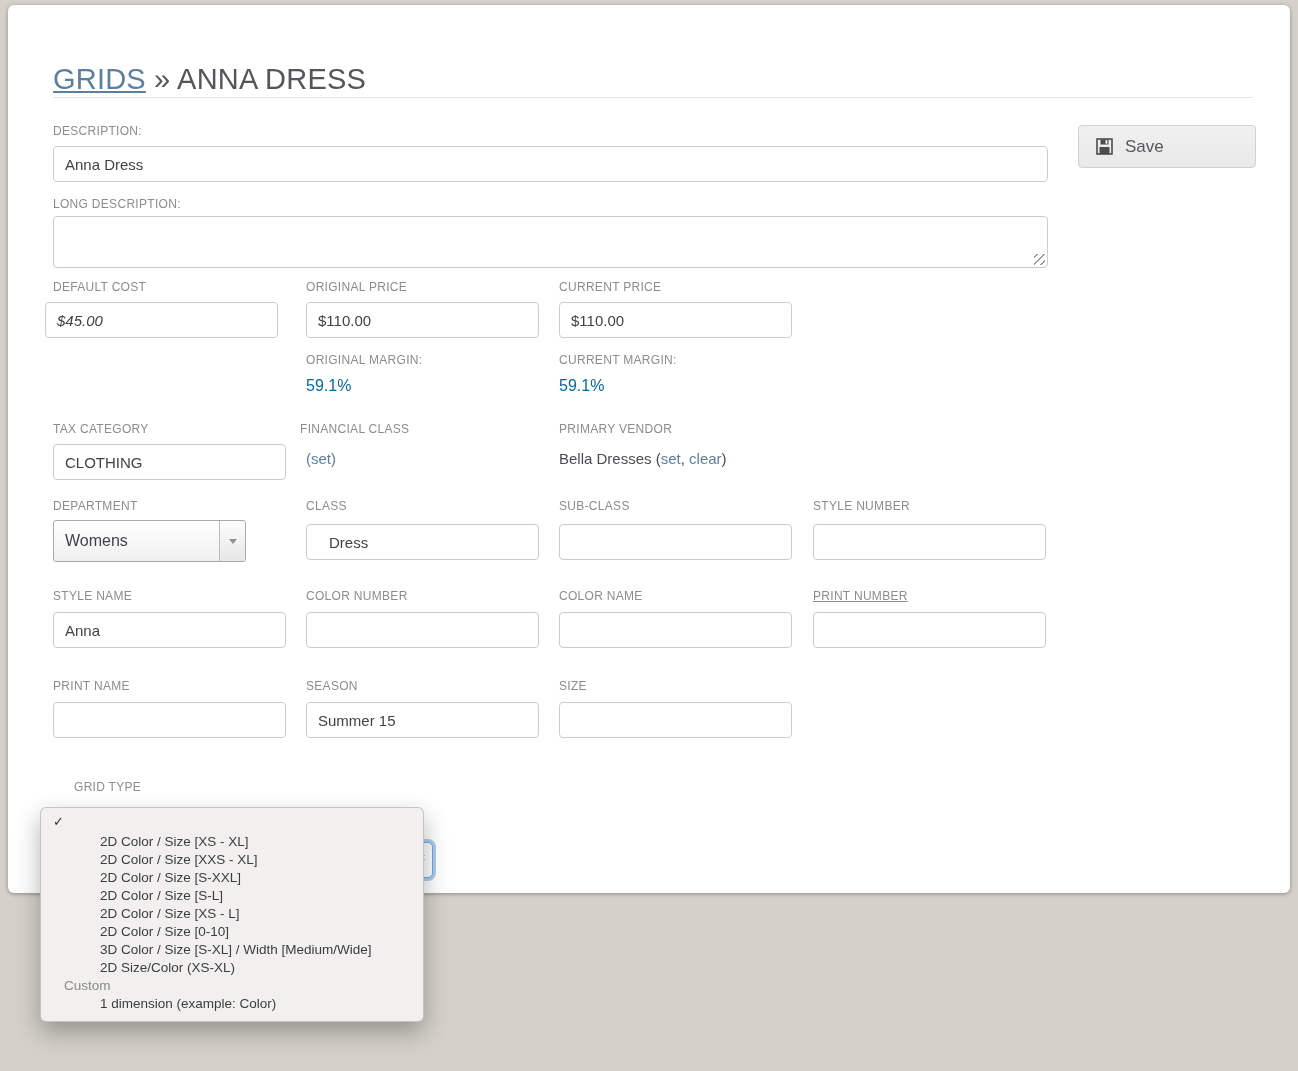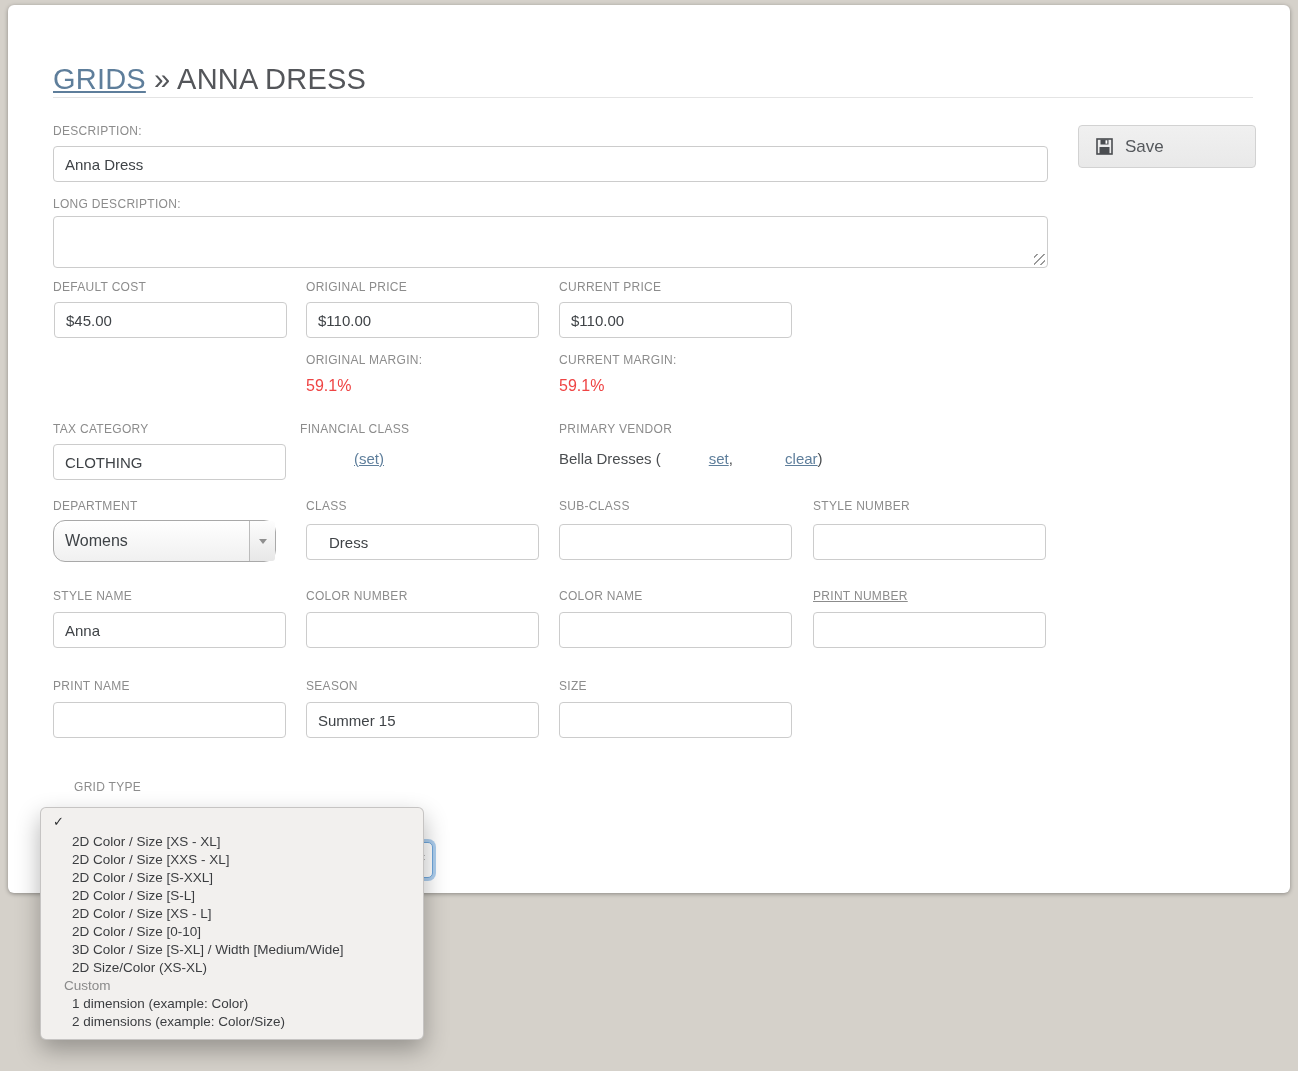--- a/index.html
+++ b/index.html
@@ -36,27 +36,27 @@
   .t-area {
     border:1px solid #cccccc; border-radius:4px; background:#fff;
     width:995px; height:52px; resize:none; outline:none;
     font-family:"Liberation Sans", sans-serif; font-size:15px; color:#3f4347; padding:6px 11px;
   }
   .resize-grip {
     position:absolute; right:3px; bottom:3px; width:11px; height:11px;
     background:repeating-linear-gradient(135deg, transparent 0 2px, #9a9a9a 2px 3px, transparent 3px 5px);
   }
 
-  .value-text { font-size:16px; color:#ef4444; }
+  .value-text { font-size:16px; color:#0369a1; }
   .plain-text { font-size:15px; color:#4a4d50; }
-  .plain-text a, .link { color:#5e7e9b; text-decoration:underline; cursor:pointer;margin-left:48px; }
+  .plain-text a, .link { color:#5e7e9b; cursor:pointer; }
 
   
   .dept-select {
-    width:223px; height:42px; border:1px solid #a9a9a9; border-radius:12px;
+    width:193px; height:42px; border:1px solid #a9a9a9; border-radius:3px;
     background:linear-gradient(#ffffff, #f0f0f0);
     display:flex; align-items:center; position:relative; cursor:pointer;
   }
   .dept-select .sel-text { font-size:16px; color:#3f4347; padding-left:11px; }
   .dept-arrow-box {
     position:absolute; right:0; top:0; width:26px; height:100%;
     border-left:1px solid #bcbcbc; background:linear-gradient(#fdfdfd,#e7e7e7);
     display:flex; align-items:center; justify-content:center; border-radius:0 3px 3px 0;
   }
   .tri-down {
@@ -90,21 +90,21 @@
   
   .dropdown {
     position:absolute; left:40px; top:807px; width:384px; z-index:50;
     background:#f2f0ee; border:1px solid rgba(0,0,0,0.18); border-radius:6px;
     box-shadow:0 10px 24px rgba(0,0,0,0.3);
     padding:5px 0 8px 0;
   }
   .dd-row { font-size:13.5px; line-height:18px; color:#3b3d40; white-space:nowrap; cursor:pointer; }
   .dd-check { padding-left:12px; height:20px; font-size:13px; color:#2f3133; }
   .dd-group { padding-left:23px; color:#8a8a8a; cursor:default; }
-  .dd-item { padding-left:31px; }
+  .dd-item { padding-left:59px; }
 </style>
 </head>
 <body>
 
 <div class="card">
 
   <div class="abs page-header">
     <a>GRIDS</a><span> » </span><span>ANNA DRESS</span>
   </div>
   <div class="abs header-rule"></div>
@@ -124,21 +124,21 @@
   <div class="abs f-label" style="left:45px; top:119px;">DESCRIPTION:</div>
   <input class="abs t-input wide" style="left: 45px; top: 141px;" value="Anna Dress">
 
   <div class="abs f-label" style="left:45px; top:192px;">LONG DESCRIPTION:</div>
   <div class="abs" style="left:45px; top:211px; width:995px; height:52px;">
     <textarea class="t-area" style=""></textarea>
     <span class="resize-grip"></span>
   </div>
 
   <div class="abs f-label" style="left:45px; top:275px;">DEFAULT COST</div>
-  <input class="abs t-input" style="left: 46px; top: 297px;" value="$45.00">
+  <input class="abs t-input" style="left: 37px; top: 297px; font-style: italic;" value="$45.00">
 
   <div class="abs f-label" style="left:298px; top:275px;">ORIGINAL PRICE</div>
   <input class="abs t-input" style="left: 298px; top: 297px;" value="$110.00">
 
   <div class="abs f-label" style="left:551px; top:275px;">CURRENT PRICE</div>
   <input class="abs t-input" style="left: 551px; top: 297px;" value="$110.00">
 
   <div class="abs f-label" style="left:298px; top:348px;">ORIGINAL MARGIN:</div>
   <div class="abs value-text" style="left:298px; top:372px;">59.1%</div>
 
@@ -207,14 +207,13 @@
   <div class="dd-row dd-item">2D Color / Size [XS - XL]</div>
   <div class="dd-row dd-item">2D Color / Size [XXS - XL]</div>
   <div class="dd-row dd-item">2D Color / Size [S-XXL]</div>
   <div class="dd-row dd-item">2D Color / Size [S-L]</div>
   <div class="dd-row dd-item">2D Color / Size [XS - L]</div>
   <div class="dd-row dd-item">2D Color / Size [0-10]</div>
   <div class="dd-row dd-item">3D Color / Size [S-XL] / Width [Medium/Wide]</div>
   <div class="dd-row dd-item">2D Size/Color (XS-XL)</div>
   <div class="dd-row dd-group">Custom</div>
   <div class="dd-row dd-item">1 dimension (example: Color)</div>
-  <div class="dd-row dd-item">2 dimensions (example: Color/Size)</div>
 </div>
 
 </body></html>

